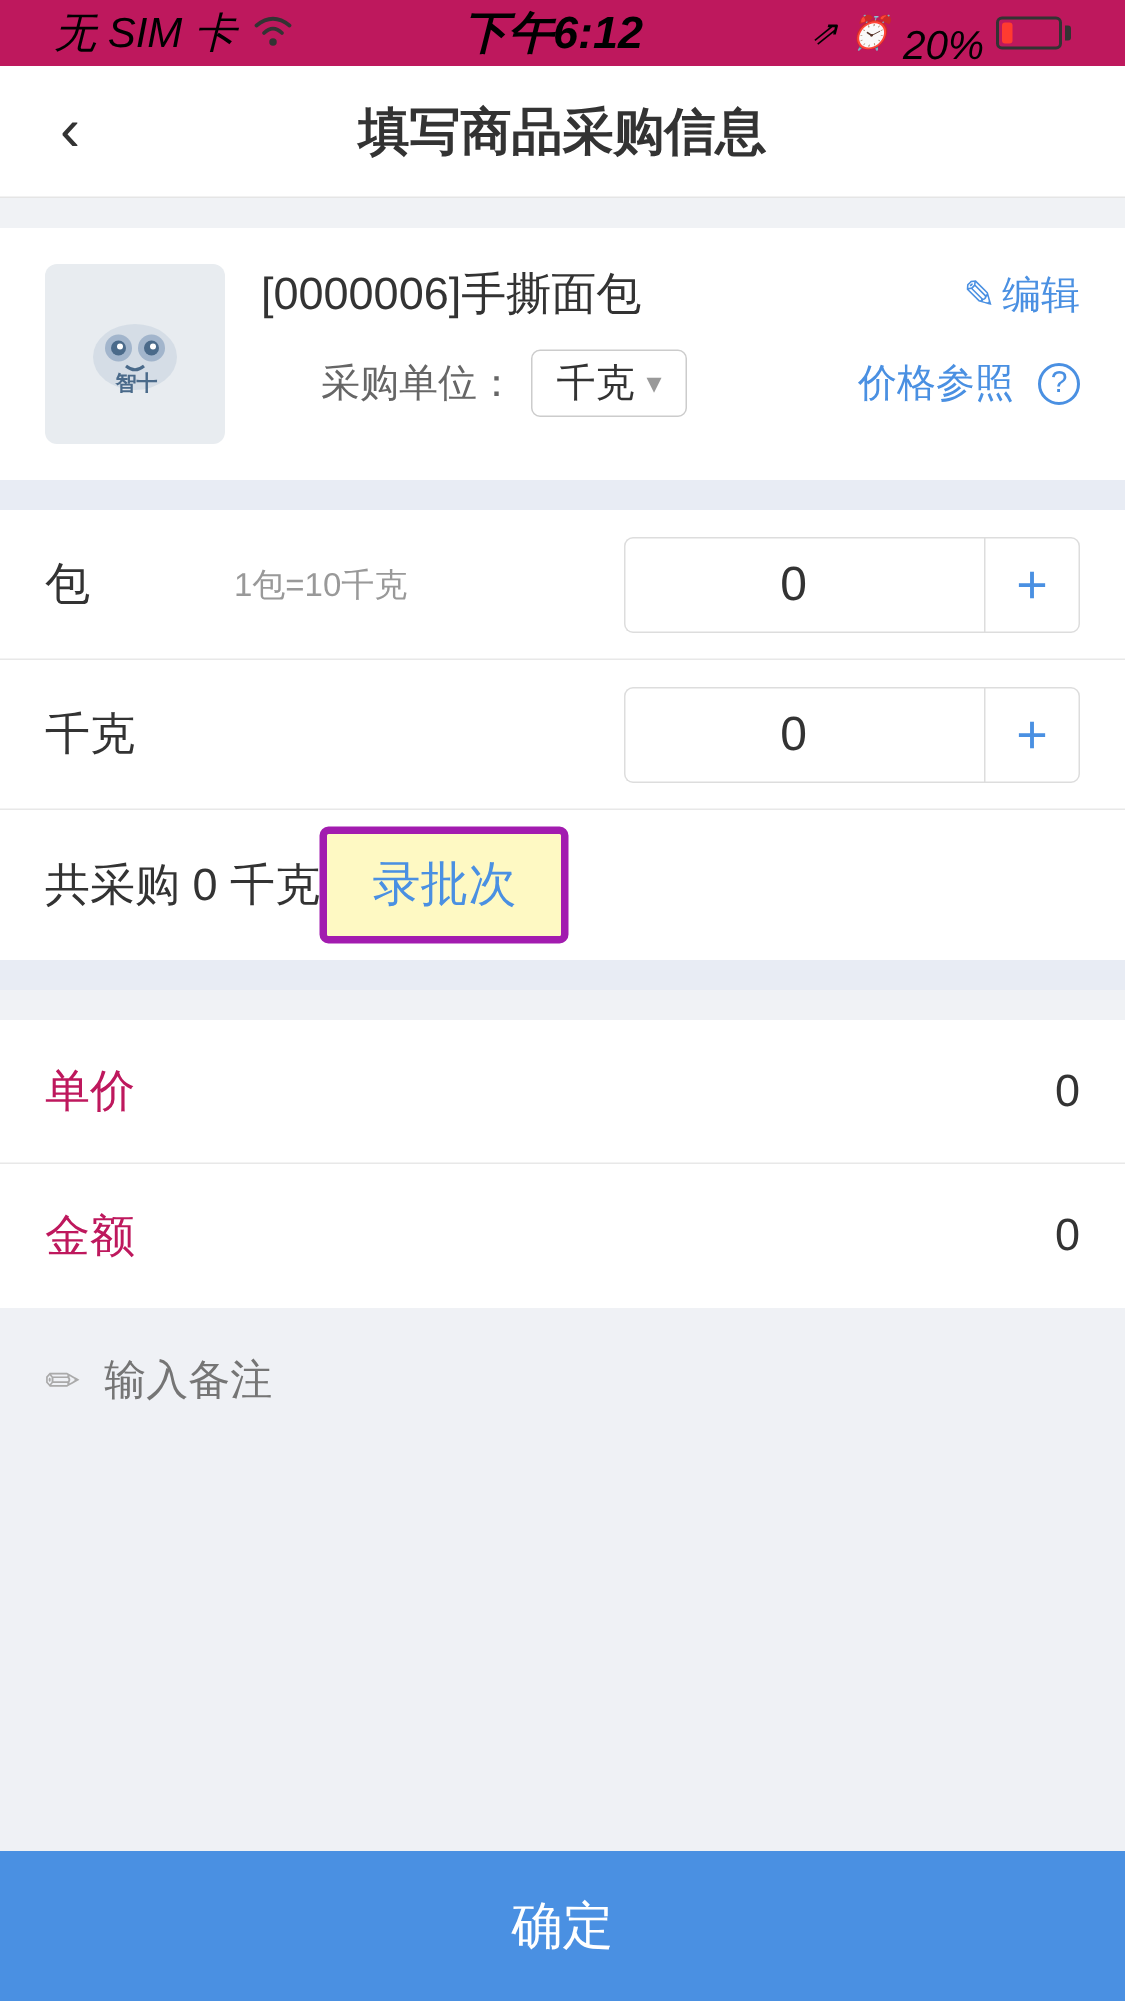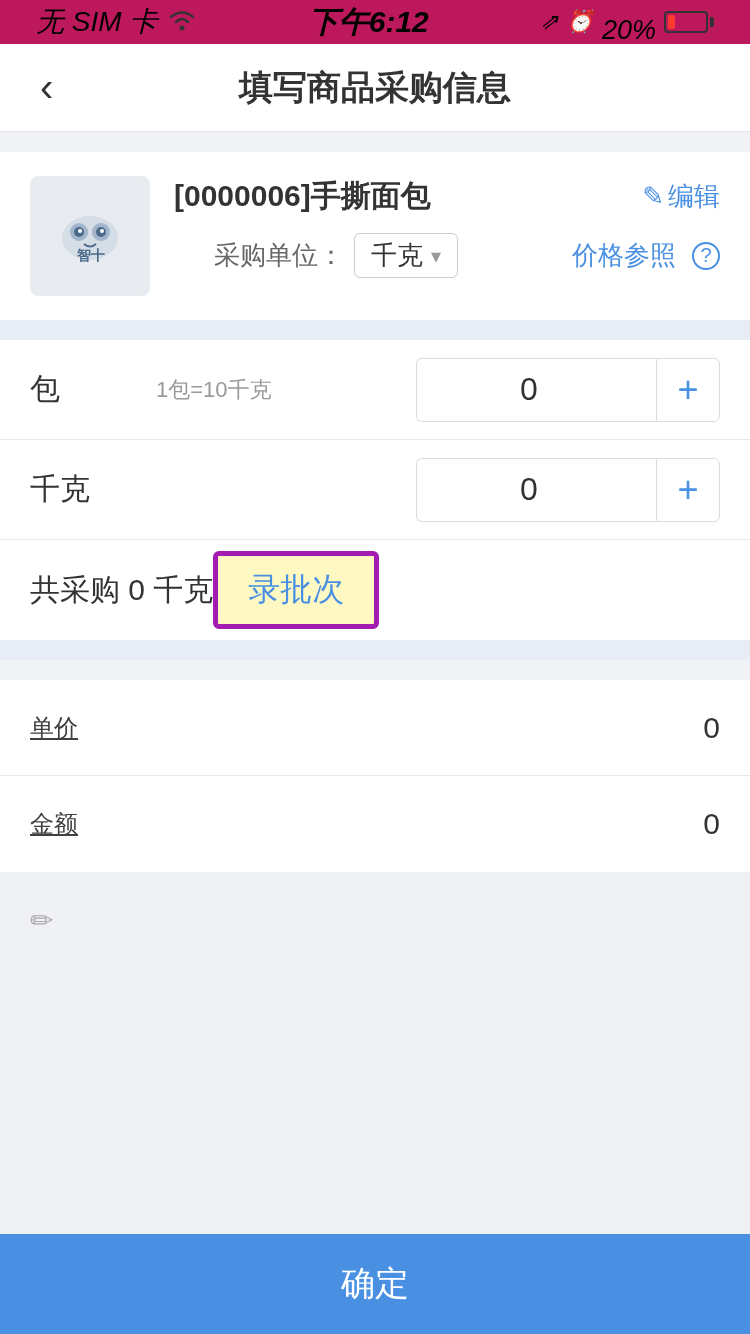--- a/index.html
+++ b/index.html
@@ -94,21 +94,21 @@
       flex: 1;
     }
     .product-name-row {
       display: flex;
       align-items: center;
       justify-content: space-between;
     }
     .product-name {
       font-size: 30px;
       color: #333;
-      font-weight: 700;
+      font-weight: 400;
     }
     .edit-btn {
       font-size: 26px;
       color: #4a90e2;
       display: flex; align-items: center; gap: 4px;
     }
     .purchase-unit-row {
       margin-top: 16px;
       display: flex;
       align-items: center;
@@ -218,23 +218,22 @@
     }
     .info-row {
       display: flex;
       align-items: center;
       justify-content: space-between;
       padding: 0 30px;
       height: 96px;
       border-bottom: 1px solid #e8e8e8;
     }
     .info-label {
-      font-size: 24px;
-      color: #404040;
-      text-decoration: underline;
+      font-size: 30px;
+      color: #be185d;
     }
     .info-value {
       font-size: 30px;
       color: #333;
     }
 
     
     .remark-section {
       background: #eff1f5;
       margin-top: 0;
@@ -395,19 +394,20 @@
     <span class="info-value">0</span>
   </div>
   <div class="info-row" style="border-bottom:none;">
     <span class="info-label">金额</span>
     <span class="info-value">0</span>
   </div>
 </div>
 
 <div class="remark-section">
   <span style="font-size:28px;color:#aaa;">✏</span>
+  <input type="text" class="remark-input" placeholder="输入备注" style="">
 </div>
 
 <div class="content-area" style="height: 300px; background: #eff1f5;"></div>
 
 <button class="confirm-btn">
   <span>确定</span>
 </button>
 
 </body></html>

